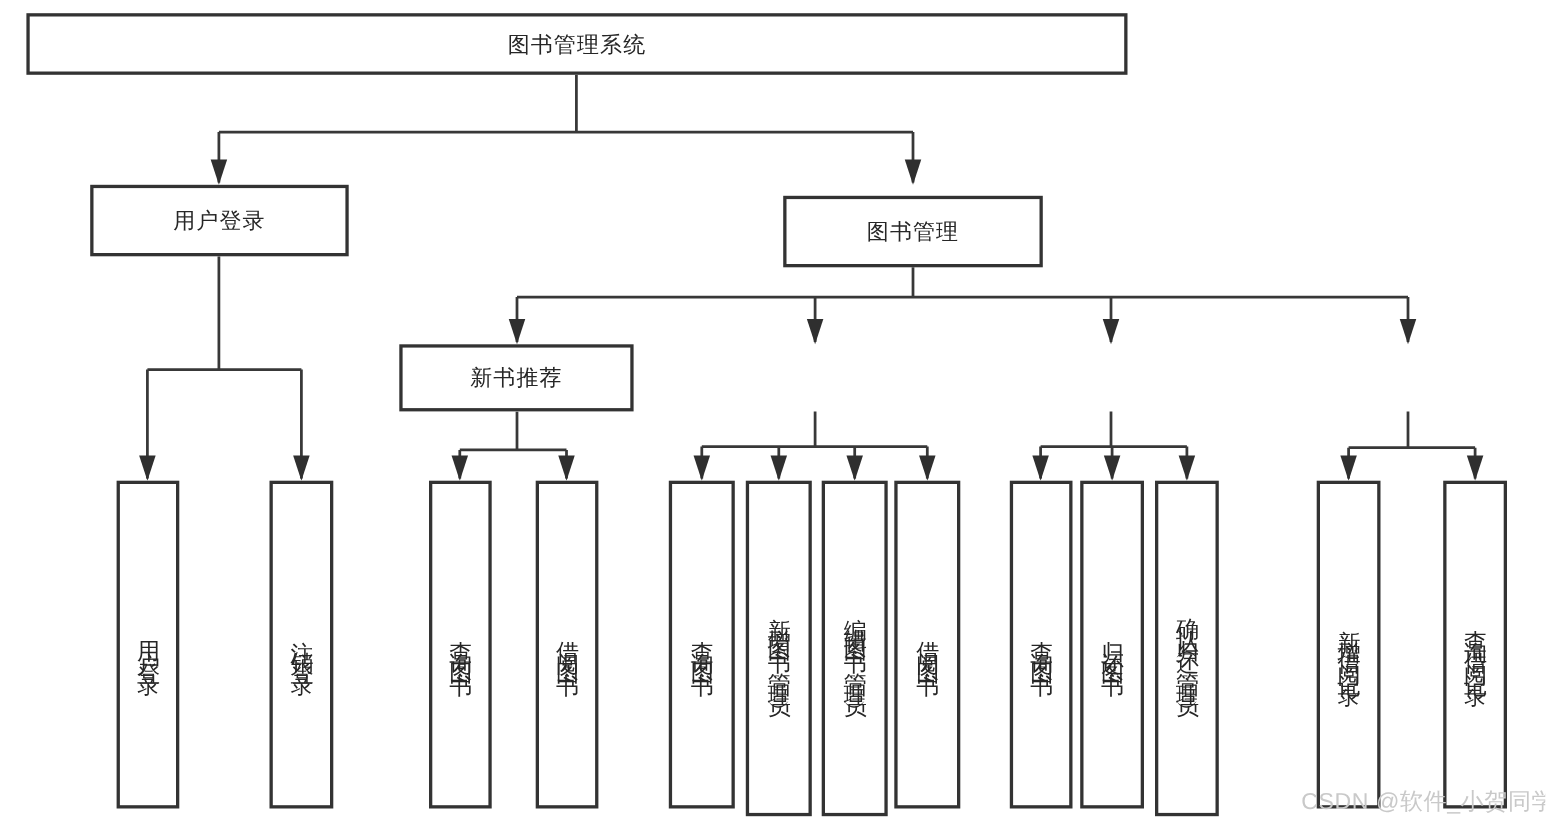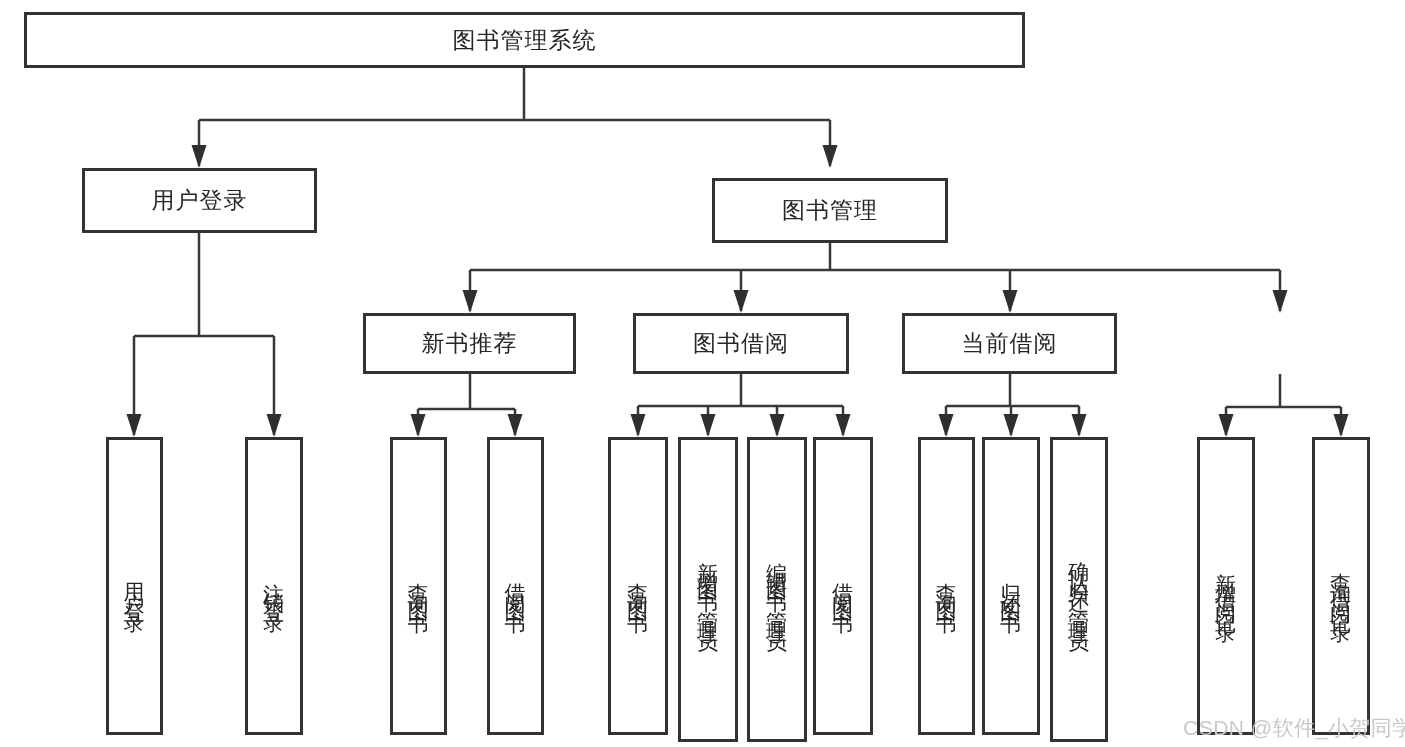--- a/index.html
+++ b/index.html
@@ -25,21 +25,21 @@
     position: absolute;
     box-sizing: border-box;
     background: #ffffff;
     border: 3px solid #333333;
     color: #262626;
     display: flex;
     align-items: center;
     justify-content: center;
   }
   .h-node {
-    font-size: 23px;
+    font-size: 20px;
     letter-spacing: 1px;
     white-space: nowrap;
     font-family: Liberation Mono, monospace;
   }
   .leaf {
     writing-mode: vertical-rl;
     text-orientation: mixed;
     font-size: 21px;
     letter-spacing: 10px;
     line-height: 1;
@@ -102,22 +102,20 @@
       <path d="M1333.5 414 L1348.5 414 L1341 437 Z"></path>
     </g>
   </svg>
 
   <div class="node h-node" style="left:24px; top:12px; width:1001px; height:56px;">图书管理系统</div>
 
   <div class="node h-node" style="left:82px; top:168px; width:235px; height:65px;">用户登录</div>
   <div class="node h-node" style="left:712px; top:168px; width:236px; height:65px;margin-top:10px;">图书管理</div>
 
   <div class="node h-node" style="left:363px; top:313px; width:213px; height:61px;">新书推荐</div>
-  <div class="node h-node" style="left:633px; top:313px; width:216px; height:61px;">图书借阅</div>
-  <div class="node h-node" style="left:902px; top:313px; width:215px; height:61px;">当前借阅</div>
 
   <div class="node leaf" style="left:106px; top:437px; width:57px; height:298px;">用户登录</div>
   <div class="node leaf" style="left:245px; top:437px; width:58px; height:298px;">注销登录</div>
 
   <div class="node leaf" style="left:390px; top:437px; width:57px; height:298px;">查询图书</div>
   <div class="node leaf" style="left:487px; top:437px; width:57px; height:298px;">借阅图书</div>
 
   <div class="node leaf" style="left:608px; top:437px; width:60px; height:298px;">查询图书</div>
   <div class="node leaf" style="left:678px; top:437px; width:60px; height:305px;">新增图书（管理员）</div>
   <div class="node leaf" style="left:747px; top:437px; width:60px; height:305px;">编辑图书（管理员）</div>

